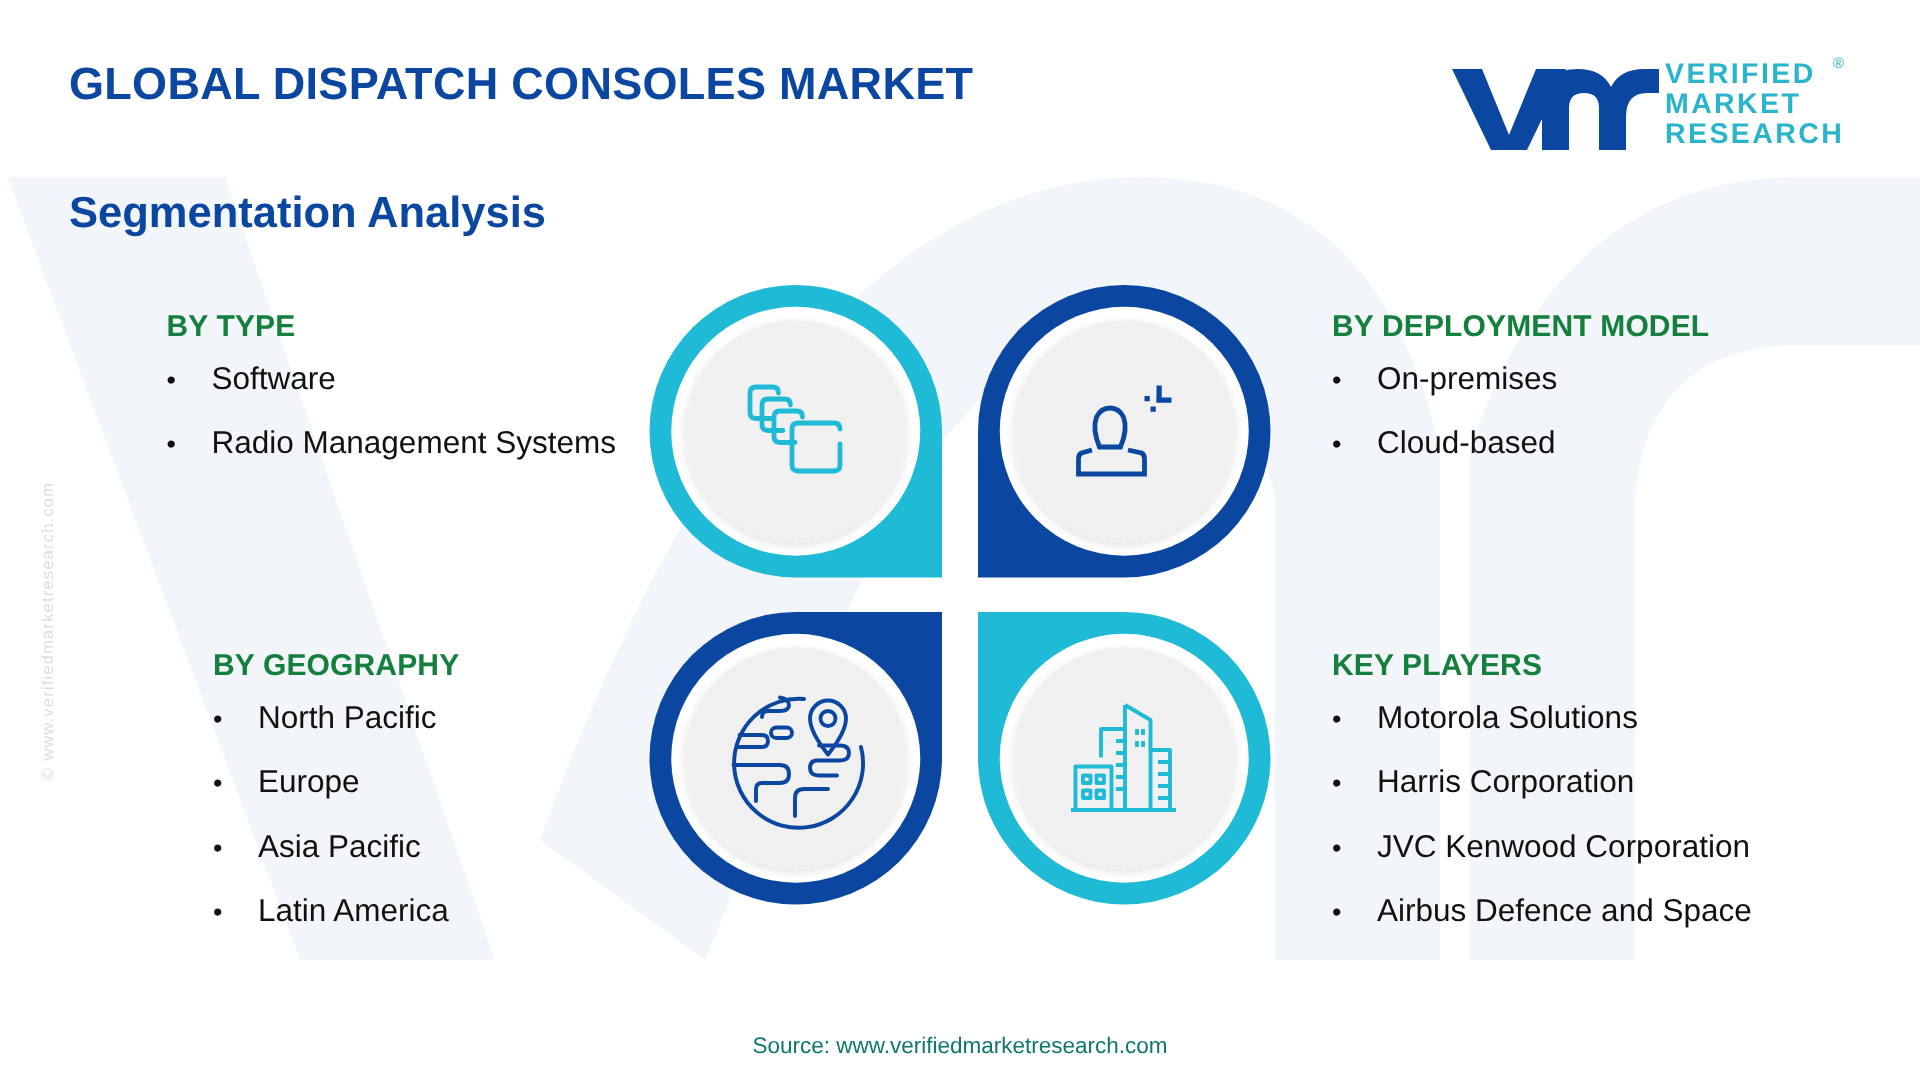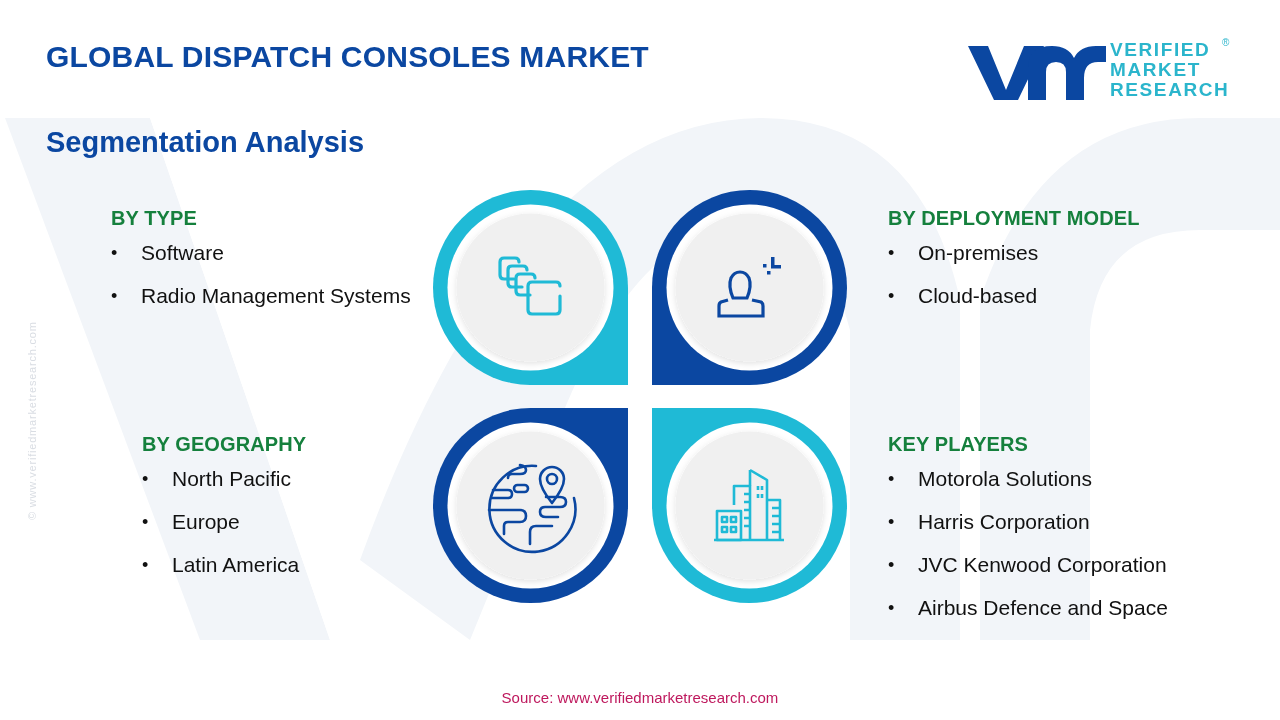--- a/index.html
+++ b/index.html
@@ -50,21 +50,21 @@
   .seg-type { left: 111px; top: 207px; }
   .seg-deploy { left: 888px; top: 207px; }
   .seg-geo { left: 111px; top: 433px; margin-left: 31px; }
   .seg-players { left: 888px; top: 433px; }
 
   .petals { position: absolute; left: 0; top: 0; width: 1280px; height: 720px; z-index: 2; pointer-events: none; }
   .petals svg { width: 1280px; height: 720px; }
 
   .source {
     position: absolute; left: 0; width: 1280px; top: 689px; text-align: center;
-    font-size: 15px; color: #be185d; z-index: 2;
+    font-size: 15px; color: #0f766e; z-index: 2;
   }
 </style>
 </head>
 <body>
 
 <svg class="bg-watermark" viewBox="0 0 1280 720">
   <path d="M5 118 L150 118 L330 640 L200 640 Z" fill="#f2f5f9"></path>
   <path d="M150 118 L470 118 L330 640 Z" fill="#ffffff"></path>
   <path d="M360 560 Q520 120 760 118 Q920 118 960 300 L960 640 L850 640 L850 330 Q820 220 760 220 Q640 220 560 420 L470 640 Z" fill="#f2f5f9"></path>
   <path d="M980 640 L980 300 Q1040 118 1200 118 L1280 118 L1280 230 L1200 230 Q1100 230 1090 330 L1090 640 Z" fill="#f2f5f9"></path>
@@ -176,20 +176,21 @@
     <li>On-premises</li>
     <li>Cloud-based</li>
   </ul>
 </div>
 
 <div class="segment seg-geo">
   <h3>BY GEOGRAPHY</h3>
   <ul>
     <li>North Pacific</li>
     <li>Europe</li>
+    <li>Asia Pacific</li>
     <li>Latin America</li>
   </ul>
 </div>
 
 <div class="segment seg-players">
   <h3>KEY PLAYERS</h3>
   <ul>
     <li>Motorola Solutions</li>
     <li>Harris Corporation</li>
     <li>JVC Kenwood Corporation</li>

